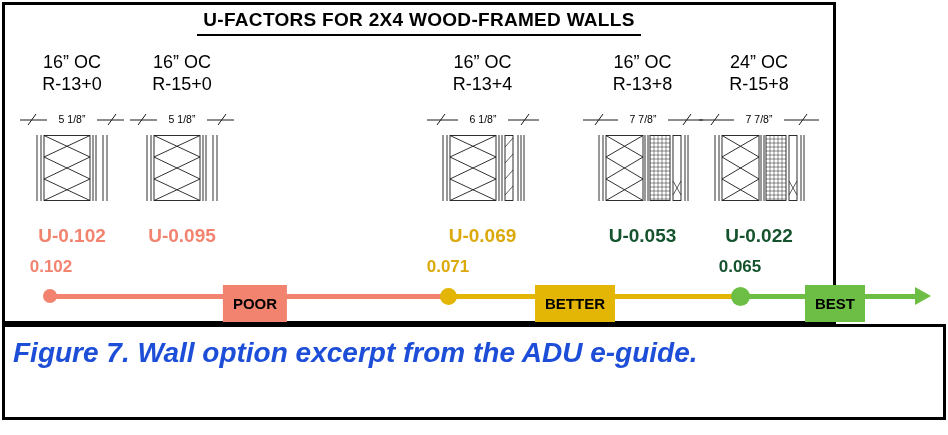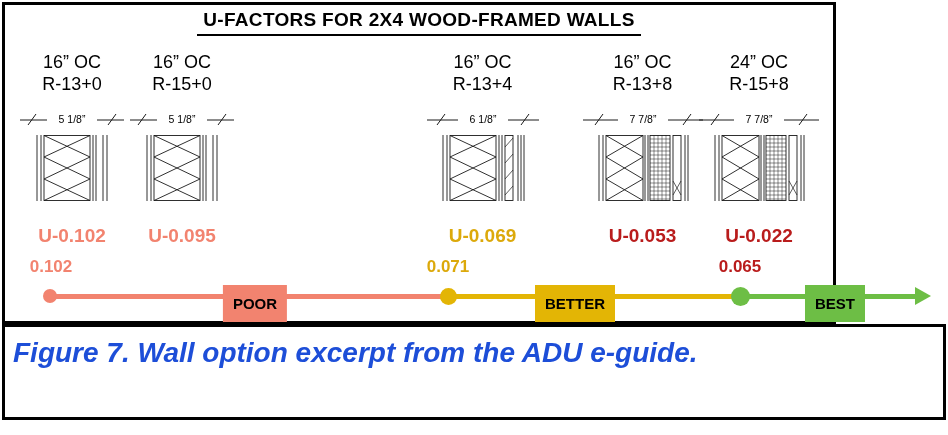--- a/index.html
+++ b/index.html
@@ -25,21 +25,21 @@
   .dim line { stroke:#1a1a1a; stroke-width:1; }
   .dim text { font-family:"Liberation Sans",sans-serif; font-size:10.5px; fill:#000; text-anchor:middle; }
   .wall { margin-top:8px; }
   .wall path, .wall rect { stroke:#1a1a1a; fill:none; stroke-width:0.9; }
   .wall .grid { stroke-width:0.5; }
   .wall .hatch { stroke-width:0.7; }
   .u-label { margin-top:24px; font-size:19px; line-height:22px; font-weight:600; white-space:nowrap; }
 
   .tier-poor   { color:#F2836F; }
   .tier-better { color:#DCA90B; }
-  .tier-best   { color:#b91c1c; }
+  .tier-best   { color:#14532d; }
 
   .scale { position:absolute; left:0; top:0; right:0; bottom:0; }
   .scale-num {
     position:absolute; top:252px; transform:translateX(-50%);
     font-size:17px; font-weight:700; white-space:nowrap;
   }
   .seg { position:absolute; top:289px; height:5px; }
   .dot { position:absolute; border-radius:50%; }
   .badge {
     position:absolute; top:280px; transform:translateX(-50%);

